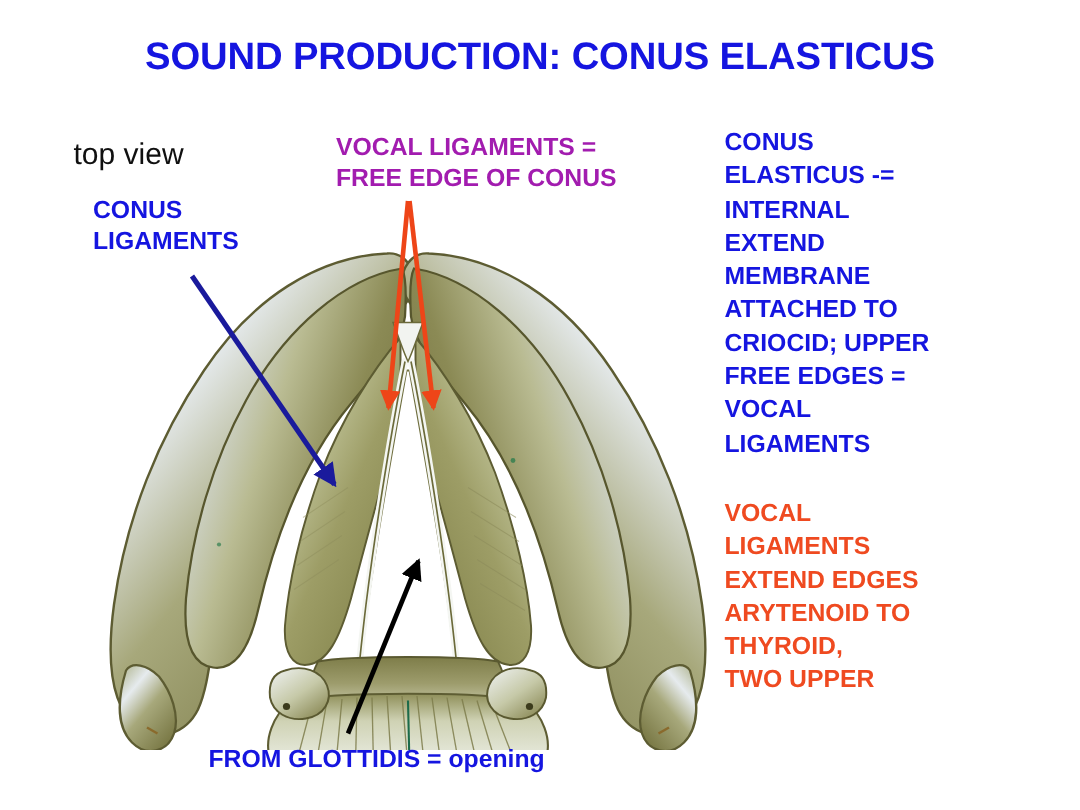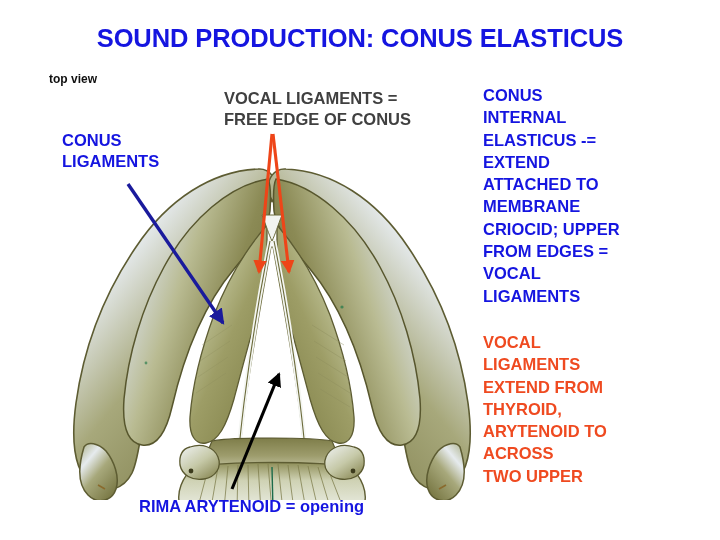--- a/index.html
+++ b/index.html
@@ -27,44 +27,44 @@
     font-size: 25.5px;
     font-weight: bold;
     color: #1515e0;
     letter-spacing: -0.1px;
     white-space: nowrap;
   }
   
   #top-view-label {
     position: absolute;
     left: 49px;
-    top: 72px;
-    font-size: 12px;
-    font-weight: bold;
+    top: 92px;
+    font-size: 20px;
+    font-weight: normal;
     color: #101010;
     white-space: nowrap;
   }
   #conus-elasticus-label {
     position: absolute;
     left: 62px;
     top: 130px;
     font-size: 16.5px;
     font-weight: bold;
     color: #1515e0;
     line-height: 21px;
     white-space: nowrap;
   }
   
   #vocal-ligaments-label {
     position: absolute;
     left: 224px;
     top: 88px;
     font-size: 16.5px;
     font-weight: bold;
-    color: #404040;
+    color: #a21caf;
     line-height: 21px;
     white-space: nowrap;
   }
   
   #rima-glottidis-label {
     position: absolute;
     left: 139px;
     top: 497px;
     font-size: 16.5px;
     font-weight: bold;
@@ -303,39 +303,38 @@
   <div id="conus-elasticus-label">
     <span class="txt-line">CONUS</span>
     <span class="txt-line">LIGAMENTS</span>
   </div>
 
   <div id="vocal-ligaments-label">
     <span class="txt-line">VOCAL LIGAMENTS =</span>
     <span class="txt-line">FREE EDGE OF CONUS</span>
   </div>
 
-  <div id="rima-glottidis-label">RIMA ARYTENOID = opening</div>
+  <div id="rima-glottidis-label">FROM GLOTTIDIS = opening</div>
 
   <div id="right-col">
     <div id="right-blue-block">
         <span class="txt-line">CONUS</span>
+        <span class="txt-line">ELASTICUS -=</span>
         <span class="txt-line">INTERNAL</span>
-        <span class="txt-line">ELASTICUS -=</span>
         <span class="txt-line">EXTEND</span>
+        <span class="txt-line">MEMBRANE</span>
         <span class="txt-line">ATTACHED TO</span>
-        <span class="txt-line">MEMBRANE</span>
         <span class="txt-line">CRIOCID; UPPER</span>
-        <span class="txt-line">FROM EDGES =</span>
+        <span class="txt-line">FREE EDGES =</span>
         <span class="txt-line">VOCAL</span>
         <span class="txt-line">LIGAMENTS</span>
       </div>
     <div id="right-orange-block">
         <span class="txt-line">VOCAL</span>
         <span class="txt-line">LIGAMENTS</span>
-        <span class="txt-line">EXTEND FROM</span>
+        <span class="txt-line">EXTEND EDGES</span>
+        <span class="txt-line">ARYTENOID TO</span>
         <span class="txt-line">THYROID,</span>
-        <span class="txt-line">ARYTENOID TO</span>
-        <span class="txt-line">ACROSS</span>
         <span class="txt-line">TWO UPPER</span>
       </div>
   </div>
 
 </div>
 
 </body></html>

